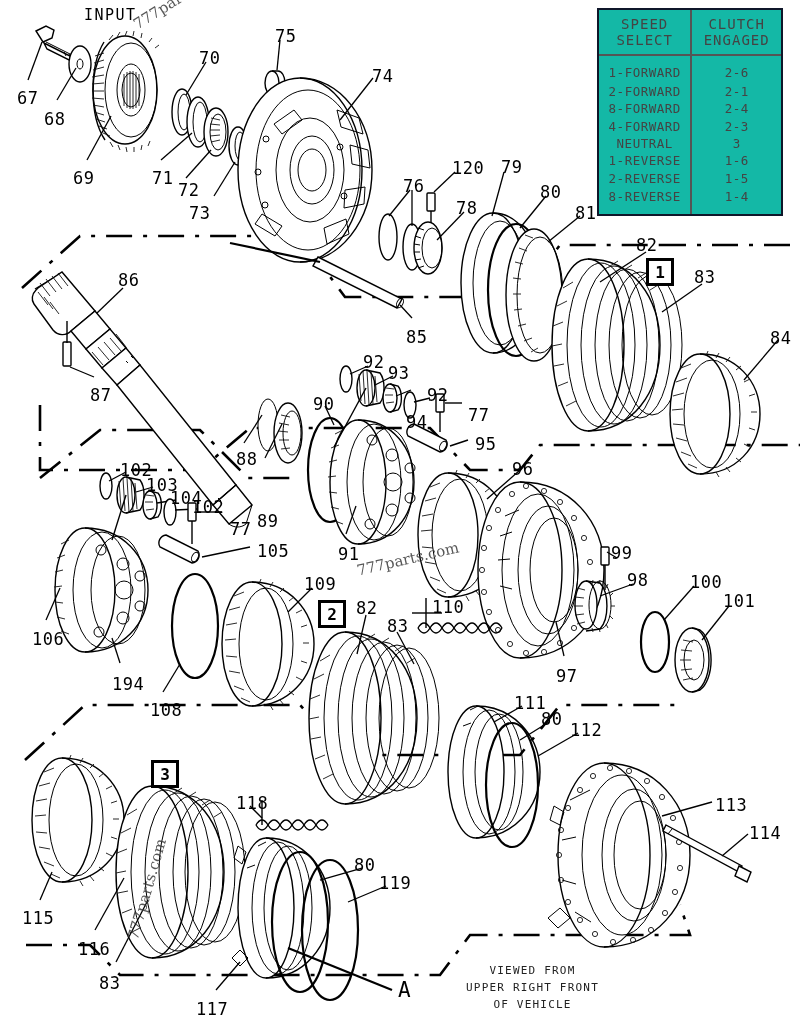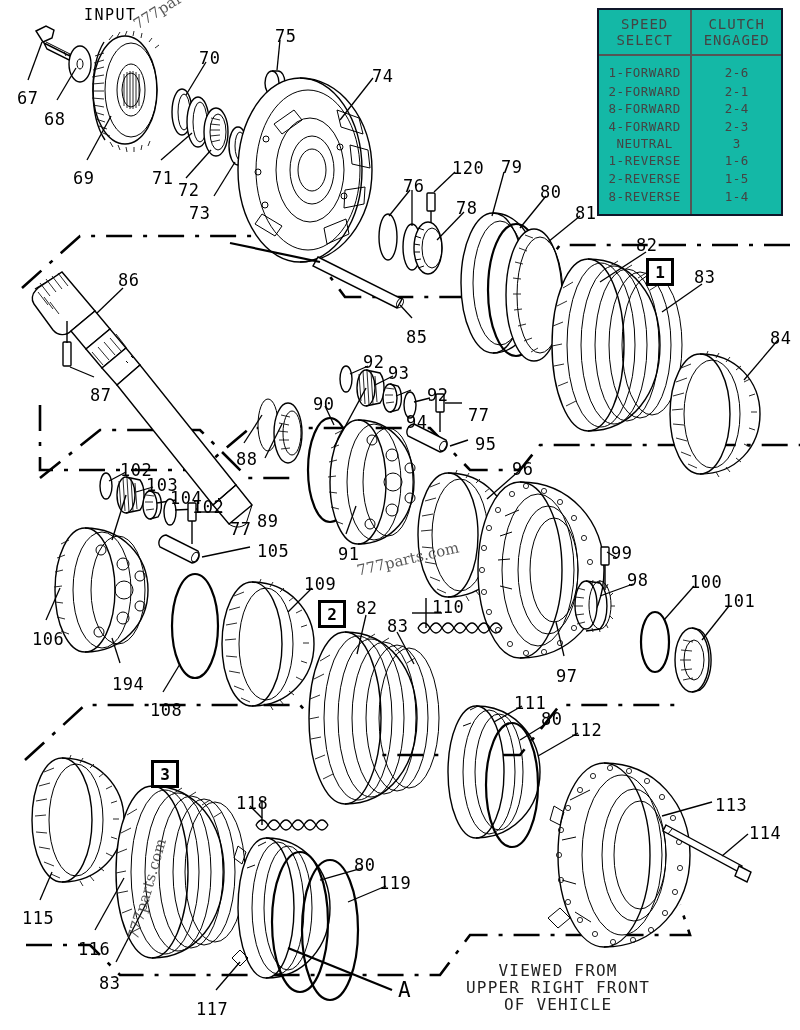--- a/index.html
+++ b/index.html
@@ -26,21 +26,21 @@
                  font-weight:normal;font-size:14px;line-height:16px;letter-spacing:1px;
                  padding:6px 2px;color:#444;}
   #spec-table th:last-child{border-right:none;}
   #spec-table td{text-align:center;font-size:12.5px;line-height:13.6px;color:#444;
                  letter-spacing:.5px;padding:0;}
   #spec-table td.left-col{border-right:2px solid #555;}
   #spec-table tbody tr:first-child td{padding-top:7px;}
   #spec-table tbody tr:last-child td{padding-bottom:7px;}
 
   
-  #view-note{position:absolute;left:466px;top:962px;font-size:16px;line-height:17px;
+  #view-note{position:absolute;left:466px;top:962px;font-size:11px;line-height:17px;
              letter-spacing:1.2px;color:#222;text-align:center;}
 
   
   .wm{position:absolute;color:#3a3a3a;font-size:15px;white-space:nowrap;
       font-family:"DejaVu Serif","Liberation Serif",serif;opacity:.85;}
 
   
   .ln{stroke:#000;fill:none;}
   .thin{stroke-width:1;}
   .med{stroke-width:1.4;}

